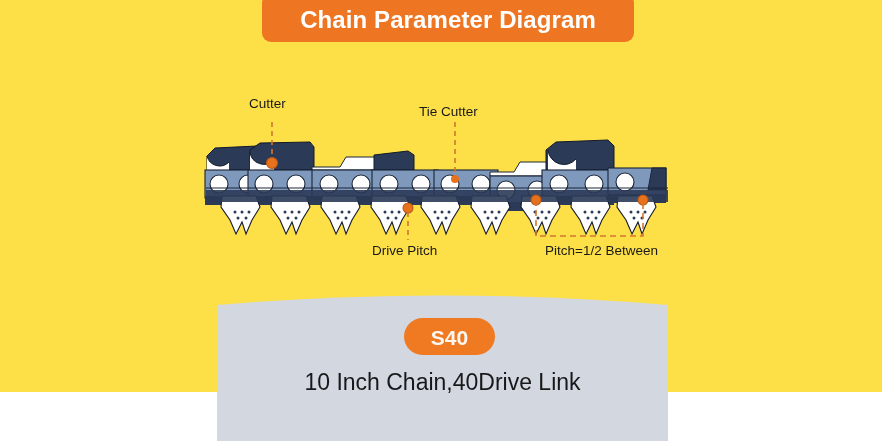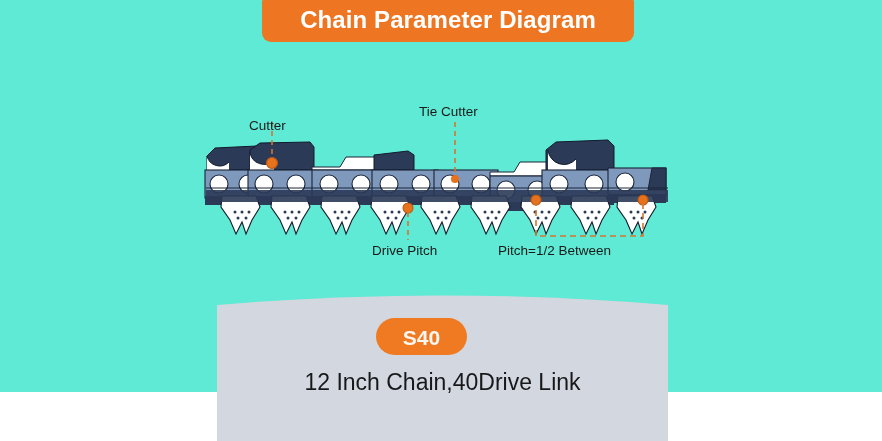--- a/index.html
+++ b/index.html
@@ -14,21 +14,21 @@
     overflow: hidden;
     font-family: "Liberation Sans", sans-serif;
     -webkit-font-smoothing: antialiased;
   }
 
   #page {
     position: absolute;
     left: 0; top: 0;
     width: 882px;
     height: 392px;
-    background: #5eead4;
+    background: #fde047;
   }
 
   
   .title-banner {
     position: absolute;
     left: 262px;
     top: -6px;
     width: 372px;
     height: 48px;
     background: #ee7622;
@@ -61,39 +61,39 @@
   
   .callout {
     position: absolute;
     font-size: 13.5px;
     color: #1a1a1a;
     line-height: 15px;
     white-space: nowrap;
   }
   .callout.center { text-align: center; }
 
-  #label-cutter    { left: 249px; top: 118px; }
+  #label-cutter    { left: 249px; top: 96px; }
   #label-tiestrap  { left: 419px; top: 104px; }
   #label-drivelink { left: 372px; top: 243px; }
-  #label-pitch     { left: 498px; top: 243px; width: 160px; text-align: left; }
+  #label-pitch     { left: 498px; top: 243px; width: 160px; text-align: right; }
   #label-pitch .l2 { display: block; }
 
   
   .bottom-panel {
     position: absolute;
     left: 0;
     top: 286px;
     width: 882px;
     height: 155px;
   }
   .bottom-panel svg { display: block; }
 
   .badge {
     position: absolute;
-    left: 376px;
+    left: 404px;
     top: 318px;
     width: 91px;
     height: 37px;
     background: #f07a22;
     border-radius: 19px;
     display: flex;
     align-items: center;
     justify-content: center;
   }
   .badge .badge-text {
@@ -268,15 +268,15 @@
   <div class="bottom-panel">
     <svg width="882" height="155" viewBox="0 0 882 155">
       <path d="M217,19 Q441,0 668,19 L668,155 L217,155 Z" fill="#d3d7e0"></path>
     </svg>
   </div>
 
   <div class="badge">
     <span class="badge-text">S40</span>
   </div>
 
-  <div class="caption">12 Inch Chain,40Drive Link</div>
+  <div class="caption">10 Inch Chain,40Drive Link</div>
 
 </div>
 
 </body></html>

